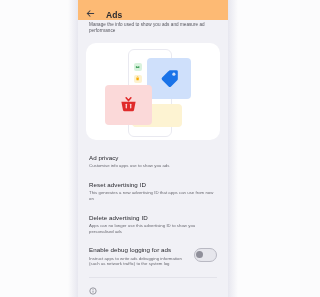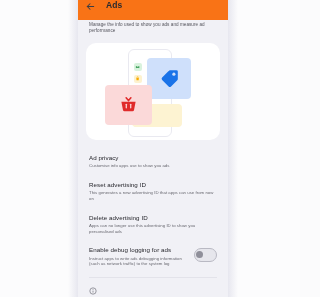--- a/index.html
+++ b/index.html
@@ -39,23 +39,23 @@
     width: 150px;
     height: 297px;
     background: #f1f1f6;
     overflow: hidden;
   }
 
   
   .topbar {
     height: 20px;
     display: flex;
-    align-items: flex-start;
+    align-items: flex-end;
     padding: 0 0 0 6px;
-    background: #f97316;
+    background: #fdba74;
   }
   .back-btn {
     width: 13px;
     height: 13px;
     display: flex;
     align-items: center;
     justify-content: center;
     flex: none;
     cursor: pointer;
   }

